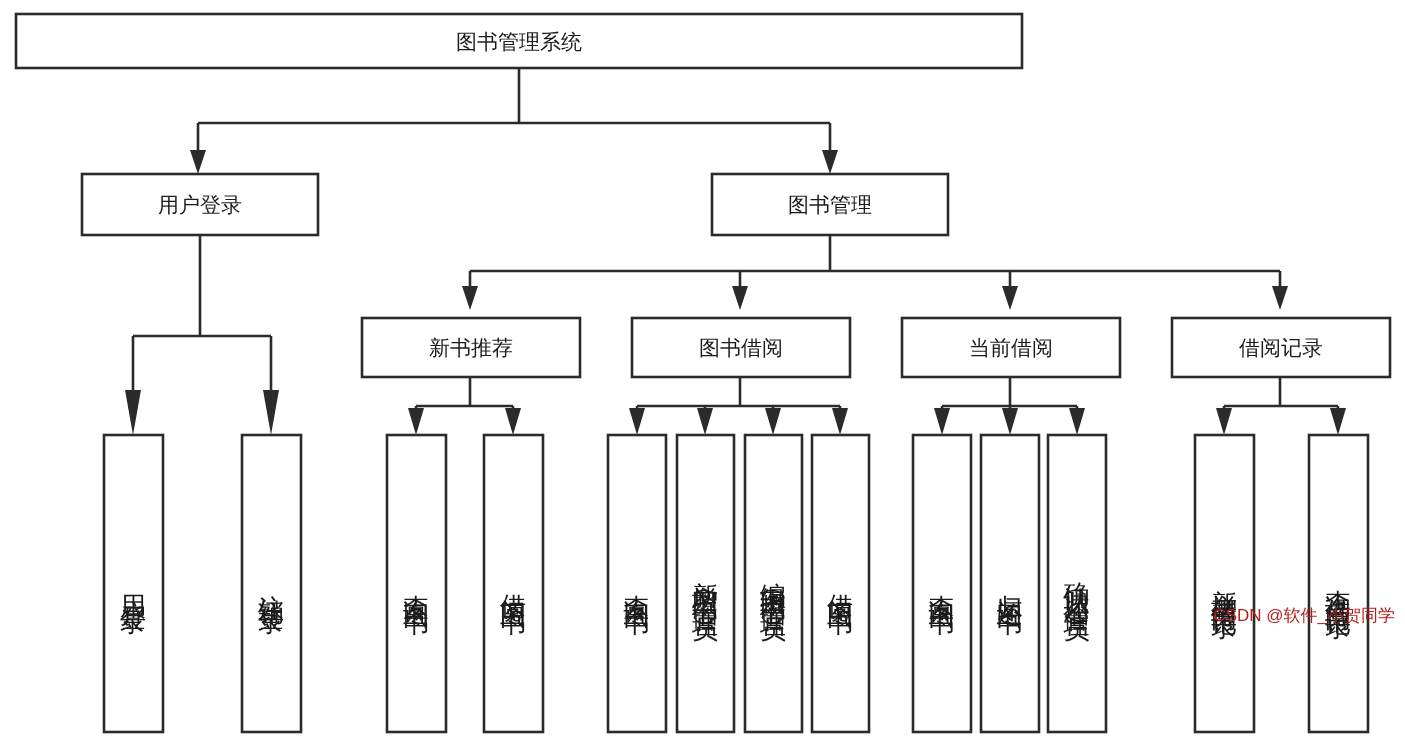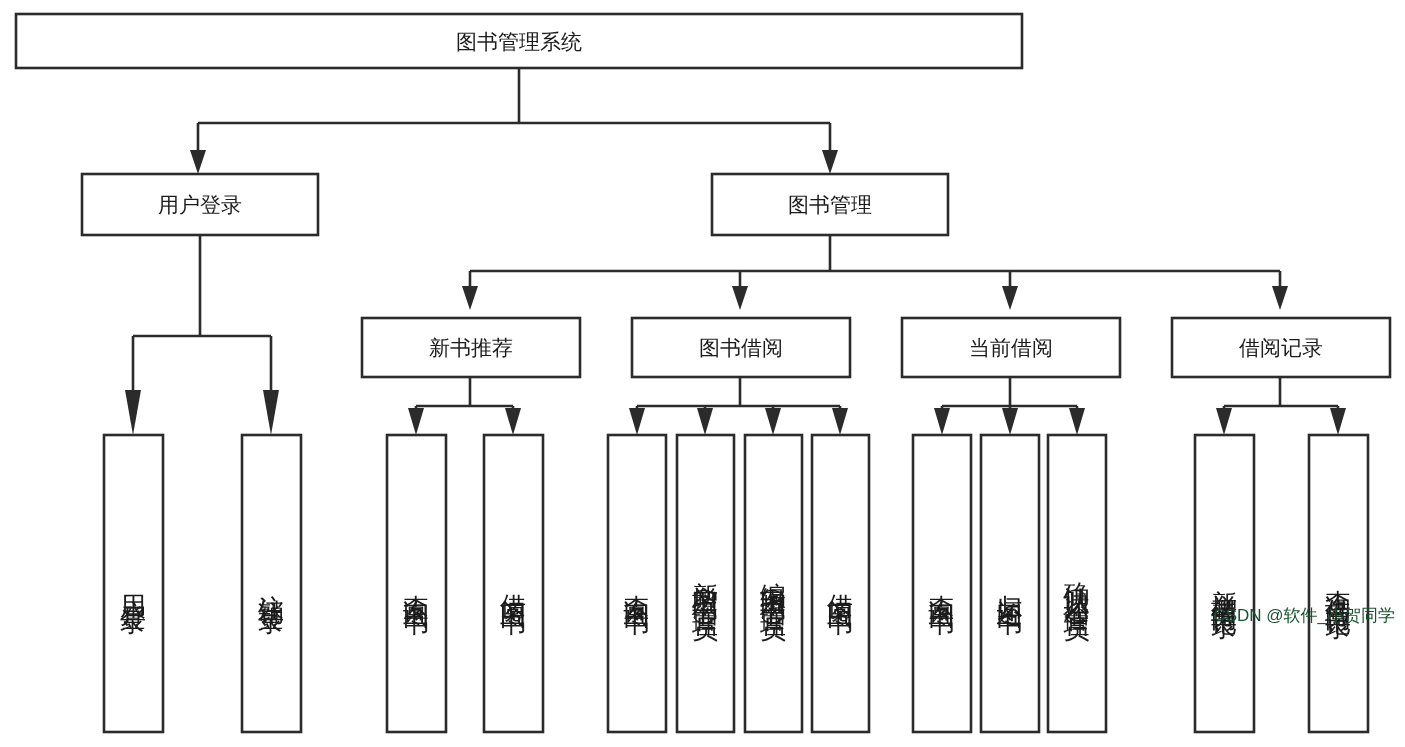--- a/index.html
+++ b/index.html
@@ -16,21 +16,21 @@
   .arrow-head{fill:#2b2b2b;stroke:none;}
   .node-label{
     fill:#1b1b1b;
     font-family:"Liberation Sans","DejaVu Sans",sans-serif;
     font-size:21px;
     text-anchor:middle;
     dominant-baseline:middle;
   }
   .watermark{
     position:absolute;right:10px;bottom:6px;
-    color:#14532d;font-size:17px;
+    color:#b91c1c;font-size:17px;
     font-family:"Liberation Sans","DejaVu Sans",sans-serif;
     white-space:nowrap;pointer-events:none;
   }
 </style>
 </head>
 <body>
 
 <div id="diagram-root">
 
   <svg id="tree-svg" viewBox="0 0 1405 747">

